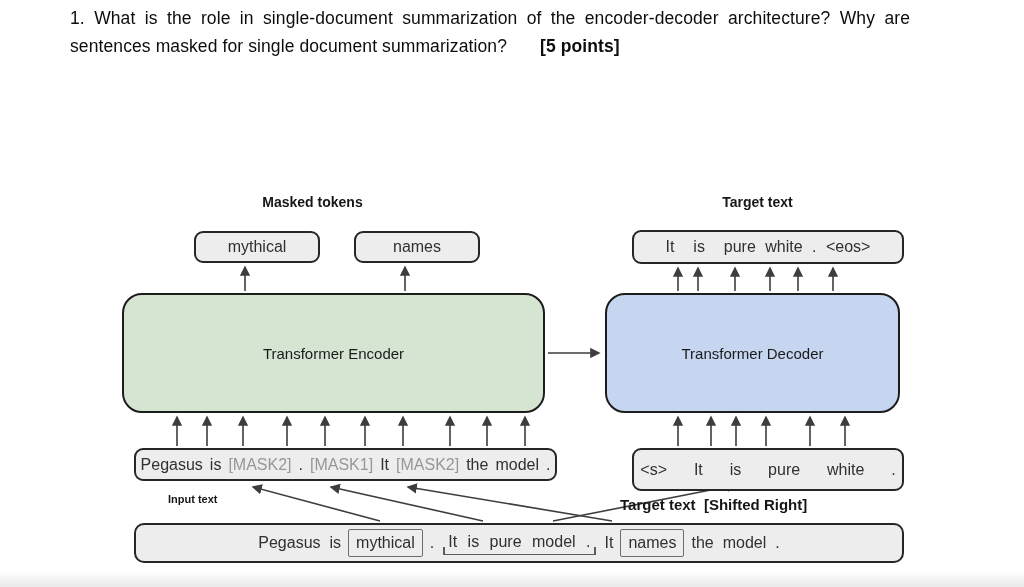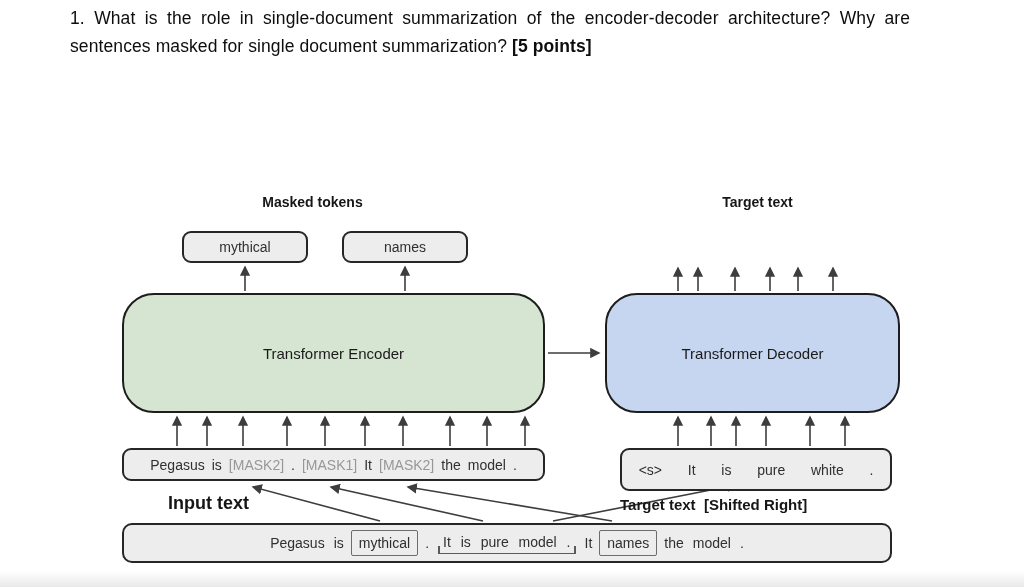--- a/index.html
+++ b/index.html
@@ -10,35 +10,35 @@
   html,body{width:1024px; height:587px;}
   body{
     position:relative; width:1024px; height:587px; overflow:hidden;
     background:#ffffff; font-family:"Liberation Sans", sans-serif; color:#111;
   }
   .question{
     position:absolute; left:70px; top:4px; width:840px;
     font-size:17.5px; line-height:28px; text-align:justify; color:#0d0d0d;
     letter-spacing:.1px;
   }
-  .question b{font-weight:700;}
+  .question b{font-weight:700;margin-left:28px;}
   .diagram{position:absolute; inset:0;}
   svg.arrows{position:absolute; left:0; top:0; width:1024px; height:587px; pointer-events:none;}
   svg.arrows line{stroke:var(--arrow); stroke-width:1.6; fill:none;}
   #arr path{fill:var(--arrow);}
   .dlabel{position:absolute; font-weight:700; font-size:14px; color:#161616; white-space:pre;}
   .dlabel.center{text-align:center;}
   .tok-box{
     position:absolute; display:flex; align-items:center; justify-content:center;
     background:var(--tok); border:2px solid var(--border); border-radius:9px;
-    font-size:14px; color:#303030; white-space:pre;
+    font-size:16px; color:#303030; white-space:pre;margin-left:12px;
   }
   .big-box{
     position:absolute; display:flex; align-items:center; justify-content:center;
-    border:2px solid #1d1d1d; border-radius:32px; font-size:15px; color:#1a1a1a;
+    border:2px solid #1d1d1d; border-radius:20px; font-size:15px; color:#1a1a1a;
   }
   .enc{background:var(--enc);}
   .dec{background:var(--dec);}
   .flexline{gap:7px;}
   .mask{color:var(--mask);}
   .orig-box{gap:9px; border-radius:10px;}
   .inner-tok{
     border:1.6px solid #6d6d6d; border-radius:2px; padding:4px 7px; margin:0 -2px;
     background:transparent; color:#2f2f2f;
   }
@@ -111,40 +111,41 @@
     <line x1="612" y1="521" x2="408" y2="487" marker-end="url(#arr)"></line>
     <line x1="553" y1="521" x2="736" y2="485" marker-end="url(#arr)"></line>
   </svg>
 
   <div class="dlabel center" style="left:675px; top:194px; width:165px;">Target text</div>
   <div class="dlabel center" style="left:230px; top:194px; width:165px;">Masked tokens</div>
 
   <div class="tok-box" style="left:182px; top:231px; width:126px; height:32px;">mythical</div>
   <div class="tok-box" style="left:342px; top:231px; width:126px; height:32px;">names</div>
 
+  <div class="tok-box ws5" style="left:620px; top:230px; width:272px; height:34px;">It  is  pure white . &lt;eos&gt;</div>
 
   <div class="big-box enc" style="left:122px; top:293px; width:423px; height:120px;">Transformer Encoder</div>
   <div class="big-box dec" style="left:605px; top:293px; width:295px; height:120px;">Transformer Decoder</div>
 
   <div class="tok-box flexline" style="left:122px; top:448px; width:423px; height:33px;">
     <span>Pegasus</span>
     <span>is</span>
     <span class="mask">[MASK2]</span>
     <span>.</span>
     <span class="mask">[MASK1]</span>
     <span>It</span>
     <span class="mask">[MASK2]</span>
     <span>the</span>
     <span>model</span>
     <span>.</span>
   </div>
 
   <div class="tok-box ws8" style="left:620px; top:448px; width:272px; height:43px;">&lt;s&gt;  It  is  pure  white  .</div>
 
-  <div class="dlabel" style="left:168px; top:493px; font-size:18px;">Input text</div>
+  <div class="dlabel" style="left:168px; top:493px; font-size:11px;">Input text</div>
   <div class="dlabel shift-label" style="left:620px; top:496px; width:278px; font-size:15px;">Target text  [Shifted Right]</div>
 
   <div class="tok-box orig-box" style="left:122px; top:523px; width:770px; height:40px;">
     <span>Pegasus</span>
     <span>is</span>
     <span class="inner-tok">mythical</span>
     <span>.</span>
     <span class="seg">It is pure model .</span>
     <span>It</span>
     <span class="inner-tok">names</span>

